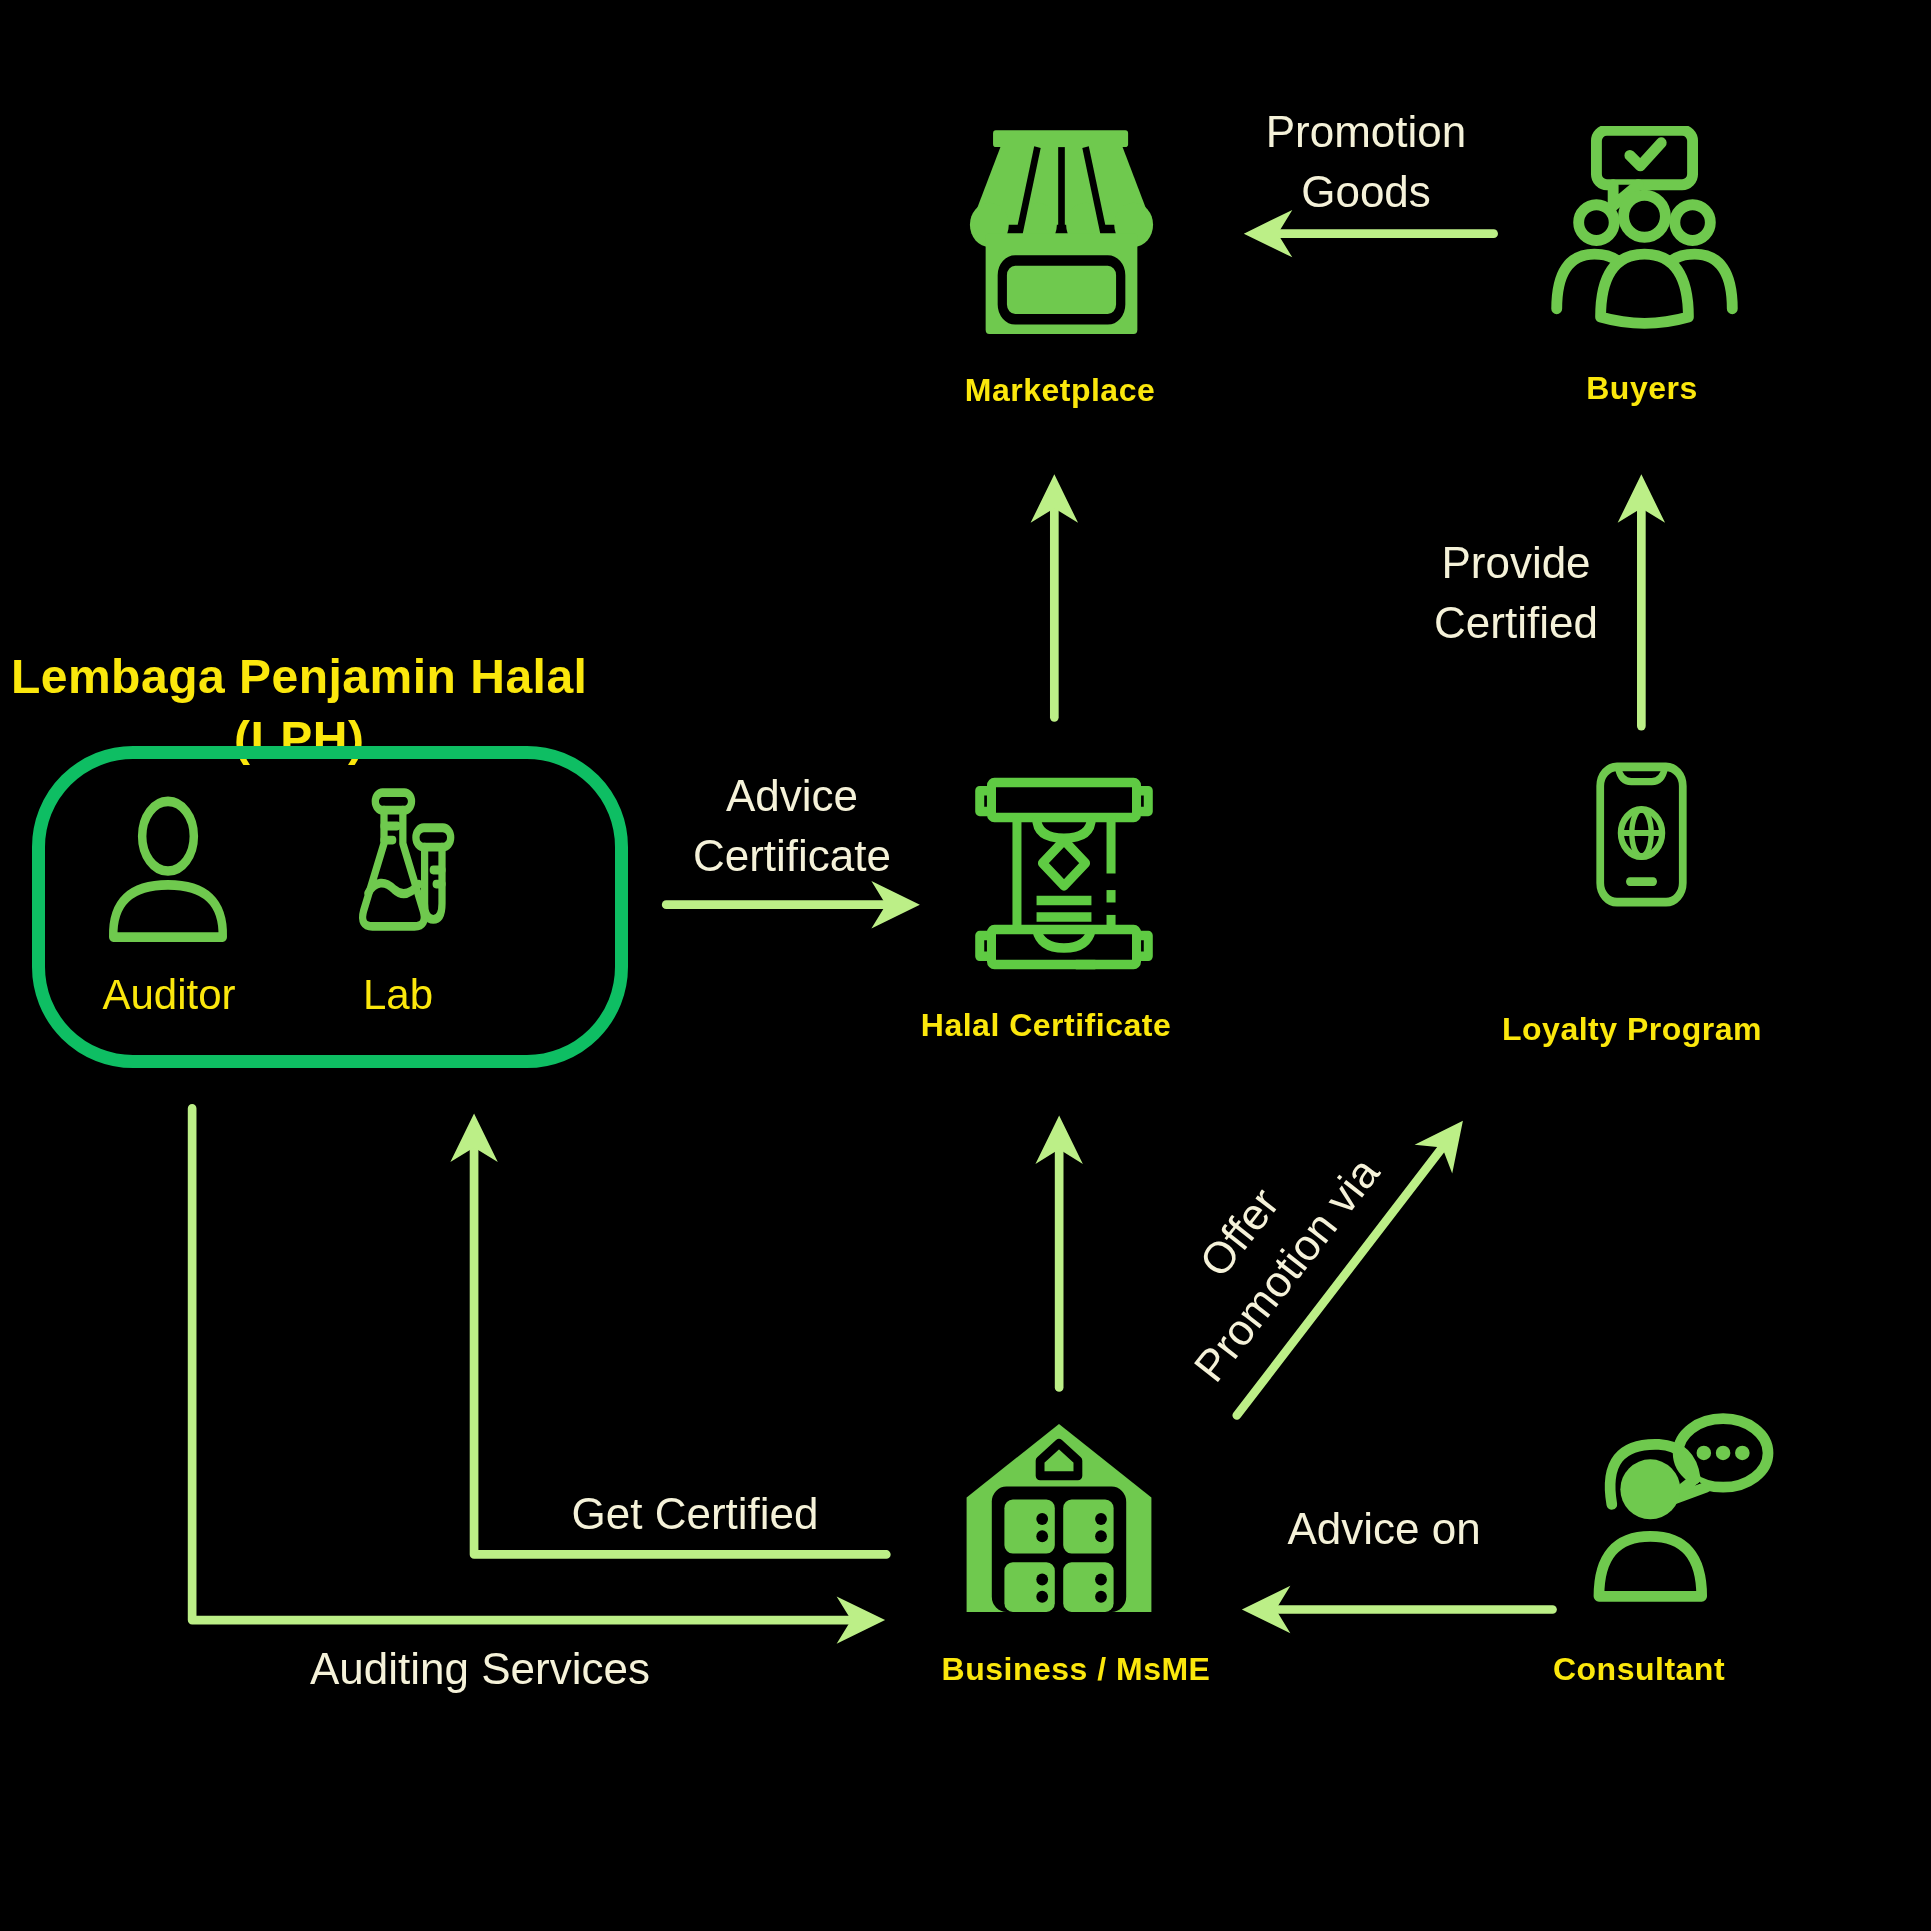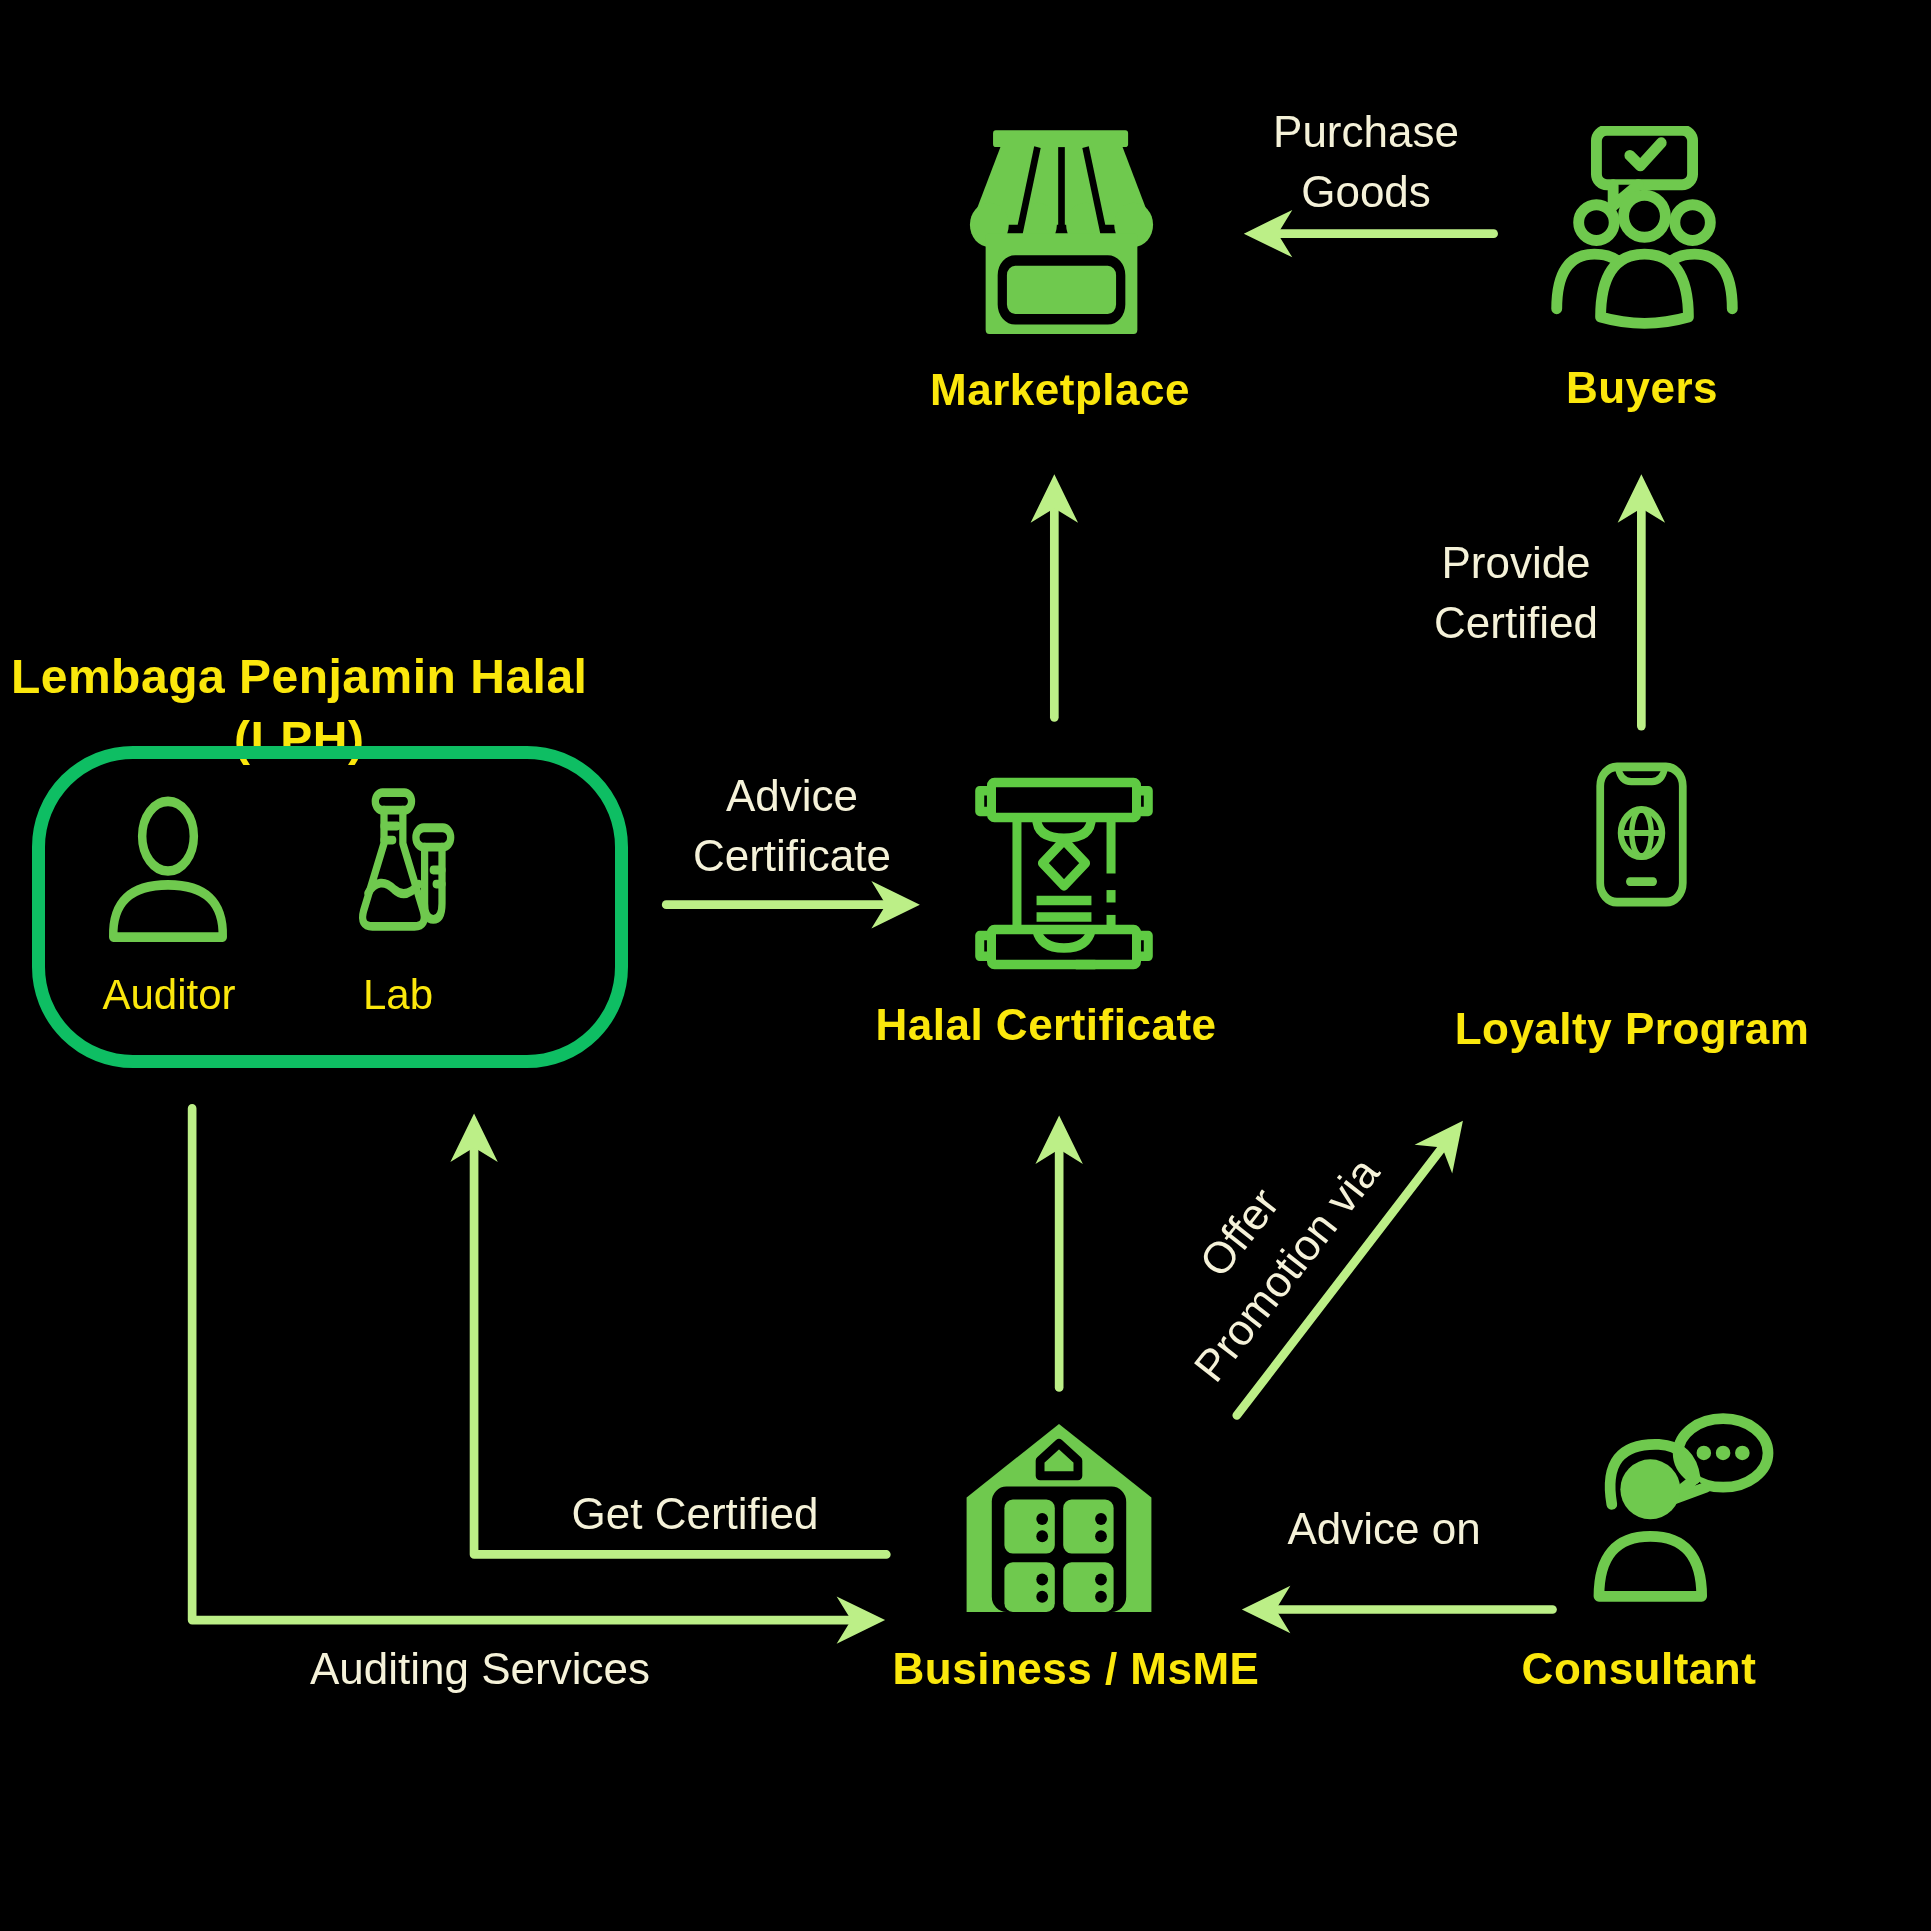--- a/index.html
+++ b/index.html
@@ -4,21 +4,21 @@
 <style>
   html,body{margin:0;padding:0;background:#000;}
   #canvas{
     position:relative;width:1931px;height:1931px;background:#000;overflow:hidden;
     font-family:"Liberation Sans", sans-serif;
   }
   .abs{position:absolute;}
   .ctr{transform:translate(-50%,-50%);}
   
   .node-label{
-    color:#FBE70C;font-weight:700;font-size:44px;letter-spacing:0.5px;
+    color:#FBE70C;font-weight:700;font-size:32px;letter-spacing:0.5px;
     white-space:nowrap;text-align:center;
   }
   
   .member-label{
     color:#FBE70C;font-weight:500;font-size:42px;white-space:nowrap;text-align:center;
   }
   
   .edge-label{
     color:#F5F2D9;font-weight:400;font-size:44px;line-height:60px;
     white-space:nowrap;text-align:center;
@@ -88,21 +88,21 @@
         <path d="M29,91 Q29,61 50,61 Q71,61 71,91 Q50,97 29,91 Z" fill="#000"></path>
         <circle cx="27" cy="46" r="8.5" fill="#000"></circle>
         <circle cx="73" cy="46" r="8.5" fill="#000"></circle>
         <circle cx="50" cy="43" r="10" fill="#000"></circle>
       </g>
     </svg>
   </div>
   <div class="abs ctr node-label" style="left:1642px;top:388px">Buyers</div>
 
   <div class="abs ctr edge-label" style="left:1366px;top:162px">
-    <div>Purchase</div>
+    <div>Promotion</div>
     <div>Goods</div>
   </div>
 
   <div class="abs lph-title" style="left:9.7px;top:610px;width:579px">
     <div>Lembaga Penjamin Halal</div>
     <div>(LPH)</div>
   </div>
   <div class="abs lph-box" style="left:32px;top:746px;width:596px;height:322px"></div>
 
   <div class="abs icon" style="left:92px;top:784px;width:152px;height:174px">

